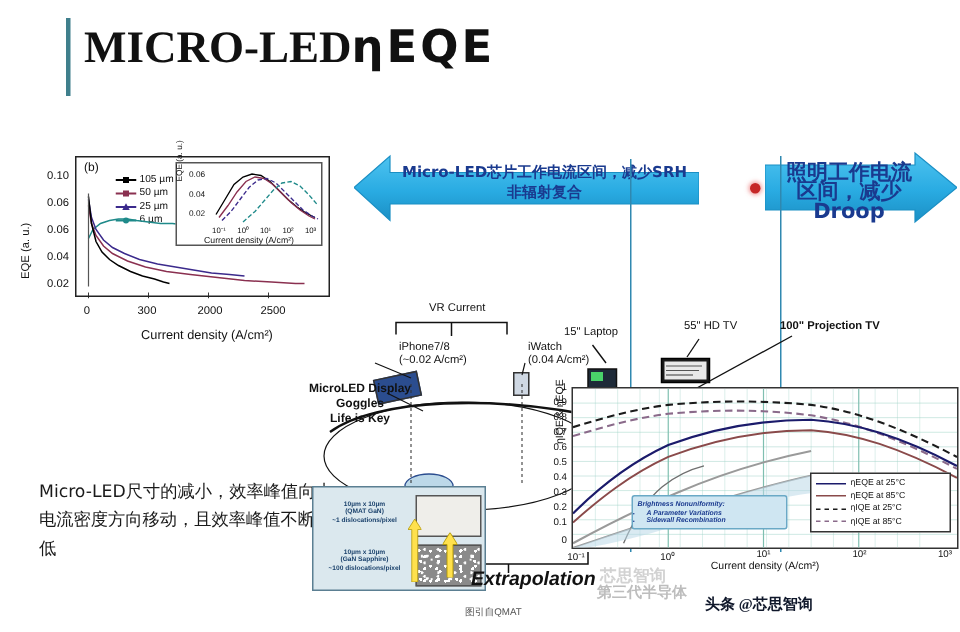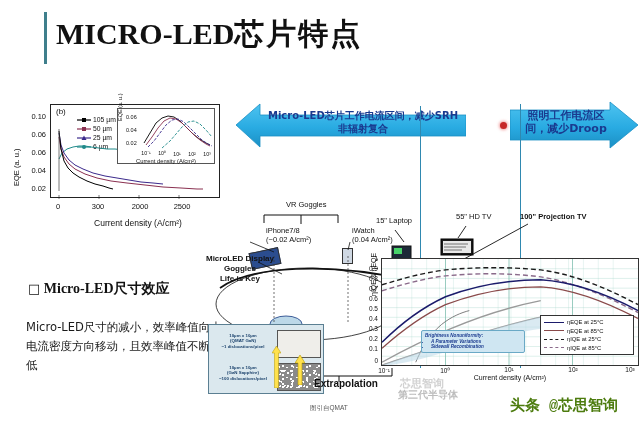--- a/index.html
+++ b/index.html
@@ -60,21 +60,21 @@
 
   
   .arrow-wrap { position:absolute; }
   .arrow-left { left:236px; top:100px; width:230px; height:50px; }
   .arrow-right { left:510px; top:98px; width:128px; height:54px; }
   .arrow-svg { position:absolute; inset:0; }
   .arrow-text { position:absolute; color:#1a3a8f; font-weight:bold;
                 font-family:"DejaVu Sans", sans-serif; text-align:center;
                 line-height:13px; }
   .arrow-left .arrow-text { left:30px; right:6px; top:9px; font-size:10px; }
-  .arrow-right .arrow-text { left:10px; right:26px; top:11px; font-size:11px; }
+  .arrow-right .arrow-text { left:10px; right:26px; top:11px; font-size:14px; }
 
   
   .vline { position:absolute; width:1.4px; background:#2f88b0; }
   .vline-a { left:420px; top:106px; height:262px; }
   .vline-b { left:520px; top:104px; height:264px; }
 
   .red-dot { position:absolute; left:500px; top:122px; width:7px; height:7px;
              border-radius:50%; background:#c62828; box-shadow:0 0 3px 1px rgba(230,80,80,.55); }
 
   
@@ -102,22 +102,22 @@
       radial-gradient(circle at 55% 25%, #fff 0 1px, transparent 1px),
       radial-gradient(circle at 75% 70%, #fff 0 1px, transparent 1px),
       radial-gradient(circle at 90% 35%, #fff 0 1px, transparent 1px),
       radial-gradient(circle at 20% 85%, #fff 0 1px, transparent 1px),
       radial-gradient(circle at 65% 90%, #fff 0 1px, transparent 1px),
       radial-gradient(circle at 45% 45%, #fff 0 1px, transparent 1px);
     background-size:14px 14px,11px 11px,9px 9px,13px 13px,10px 10px,12px 12px,8px 8px,15px 15px;
   }
   .yellow-arrow { position:absolute; left:82px; top:150px; width:9px; height:42px; }
 
-  .extrapolation { position:absolute; left:124px; top:182px; font-size:10px;
-                   color:#111; font-weight:bold; }
+  .extrapolation { position:absolute; left:124px; top:182px; font-size:13px;
+                   color:#111; font-weight:bold;font-style:italic; }
 
   
   .rchart { position:absolute; left:381px; top:258px; width:258px; height:108px;
             border:1px solid #333; background:#fff; overflow:hidden; }
   .rc-svg { position:absolute; inset:0; }
   .rc-ylab { position:absolute; left:370px; top:296px; font-size:7px; color:#111;
              transform:rotate(-90deg); transform-origin:left top; white-space:nowrap; }
   .rc-yt { position:absolute; font-size:6.5px; color:#111; text-align:right; width:16px; }
   .rc-xt { position:absolute; font-size:6.5px; color:#111; transform:translateX(-50%); }
   .rc-xlab { position:absolute; left:381px; width:258px; top:374px; text-align:center;
@@ -129,35 +129,35 @@
   .swatch { width:20px; height:0; border-top-width:1.4px; border-top-style:solid; flex:0 0 20px; }
   .swatch.dash { border-top-style:dashed; }
 
   .callout { position:absolute; left:421px; top:330px; width:104px;
              background:#cfe6f2; border:1px solid #6aa9c6; border-radius:2px;
              padding:2px 3px; font-size:4.6px; line-height:5.6px; color:#1a3a8f;
              font-style:italic; font-weight:bold; }
   .callout ul { margin:0; padding-left:6px; }
 
   
-  .wm { position:absolute; color:#bdbdbd; font-family:Liberation Mono, monospace;
+  .wm { position:absolute; color:#bdbdbd; font-family:Liberation Serif, serif;
         font-weight:bold; white-space:nowrap; }
   .wm1 { left:398px; top:388px; font-size:10px; }
-  .wm2 { left:470px; top:396px; font-size:15px; color:#4d7c0f;margin-left:40px; }
+  .wm2 { left:470px; top:396px; font-size:10px; color:#0f172a; }
   .wm3 { left:400px; top:376px; font-size:11px; color:#d2d2d2; }
   .src { position:absolute; left:310px; top:404px; font-size:6.5px; color:#555; }
 </style>
 </head>
 <body>
 
 <div id="slide">
 
   <div class="title-bar"></div>
   <div class="title-text">
-    <span>MICRO-LED</span><span class="cn">芯片特点</span>
+    <span>MICRO-LED</span><span class="cn">ηEQE</span>
   </div>
 
   <div class="eqe-card">
     <div class="eqe-yticks">
       <span style="top:8px">0.10</span>
       <span style="top:26px">0.06</span>
       <span style="top:44px">0.06</span>
       <span style="top:62px">0.04</span>
       <span style="top:80px">0.02</span>
     </div>
@@ -239,24 +239,20 @@
 
     <div class="eqe-xticks">
       <span style="left:8px">0</span>
       <span style="left:48px">300</span>
       <span style="left:90px">2000</span>
       <span style="left:132px">2500</span>
     </div>
     <div class="eqe-xlab">Current density (A/cm²)</div>
   </div>
 
-  <div class="bullet-head">
-    <span class="sq">□</span>
-    <span>Micro-LED</span><span class="cn">尺寸效应</span>
-  </div>
   <div class="body-text">Micro-LED尺寸的减小，效率峰值向大电流密度方向移动，且效率峰值不断降低</div>
 
   <div class="arrow-wrap arrow-left">
     <svg class="arrow-svg" viewBox="0 0 230 50" preserveAspectRatio="none">
       <defs>
         <linearGradient id="gA" x1="0" y1="0" x2="0" y2="1">
           <stop offset="0%" stop-color="#4ec3f0"></stop>
             <stop offset="55%" stop-color="#29ABE2"></stop>
             <stop offset="100%" stop-color="#1b8fc4"></stop>
         </linearGradient>
@@ -279,21 +275,21 @@
     </svg>
     <div class="arrow-text">照明工作电流区间，减少Droop</div>
   </div>
 
   <div class="red-dot"></div>
   <div class="vline vline-a"></div>
   <div class="vline vline-b"></div>
 
   <div class="diagram">
 
-    <div class="lbl" style="left:96px; top:4px;">VR Goggles</div>
+    <div class="lbl" style="left:96px; top:4px;">VR Current</div>
     <svg style="position:absolute;left:72px;top:16px;width:78px;height:12px" viewBox="0 0 78 12">
       <path d="M2,11 L2,3 L76,3 L76,11 M39,3 L39,12" stroke="#111" fill="none" stroke-width="1"></path>
     </svg>
 
     <div class="lbl" style="left:76px; top:30px; width:0;">
       <div style="transform:translateX(-50%)">iPhone7/8</div>
       <div style="transform:translateX(-50%)">(~0.02 A/cm²)</div>
     </div>
     <div class="lbl" style="left:162px; top:30px; width:0;">
       <div style="transform:translateX(-50%)">iWatch</div>

